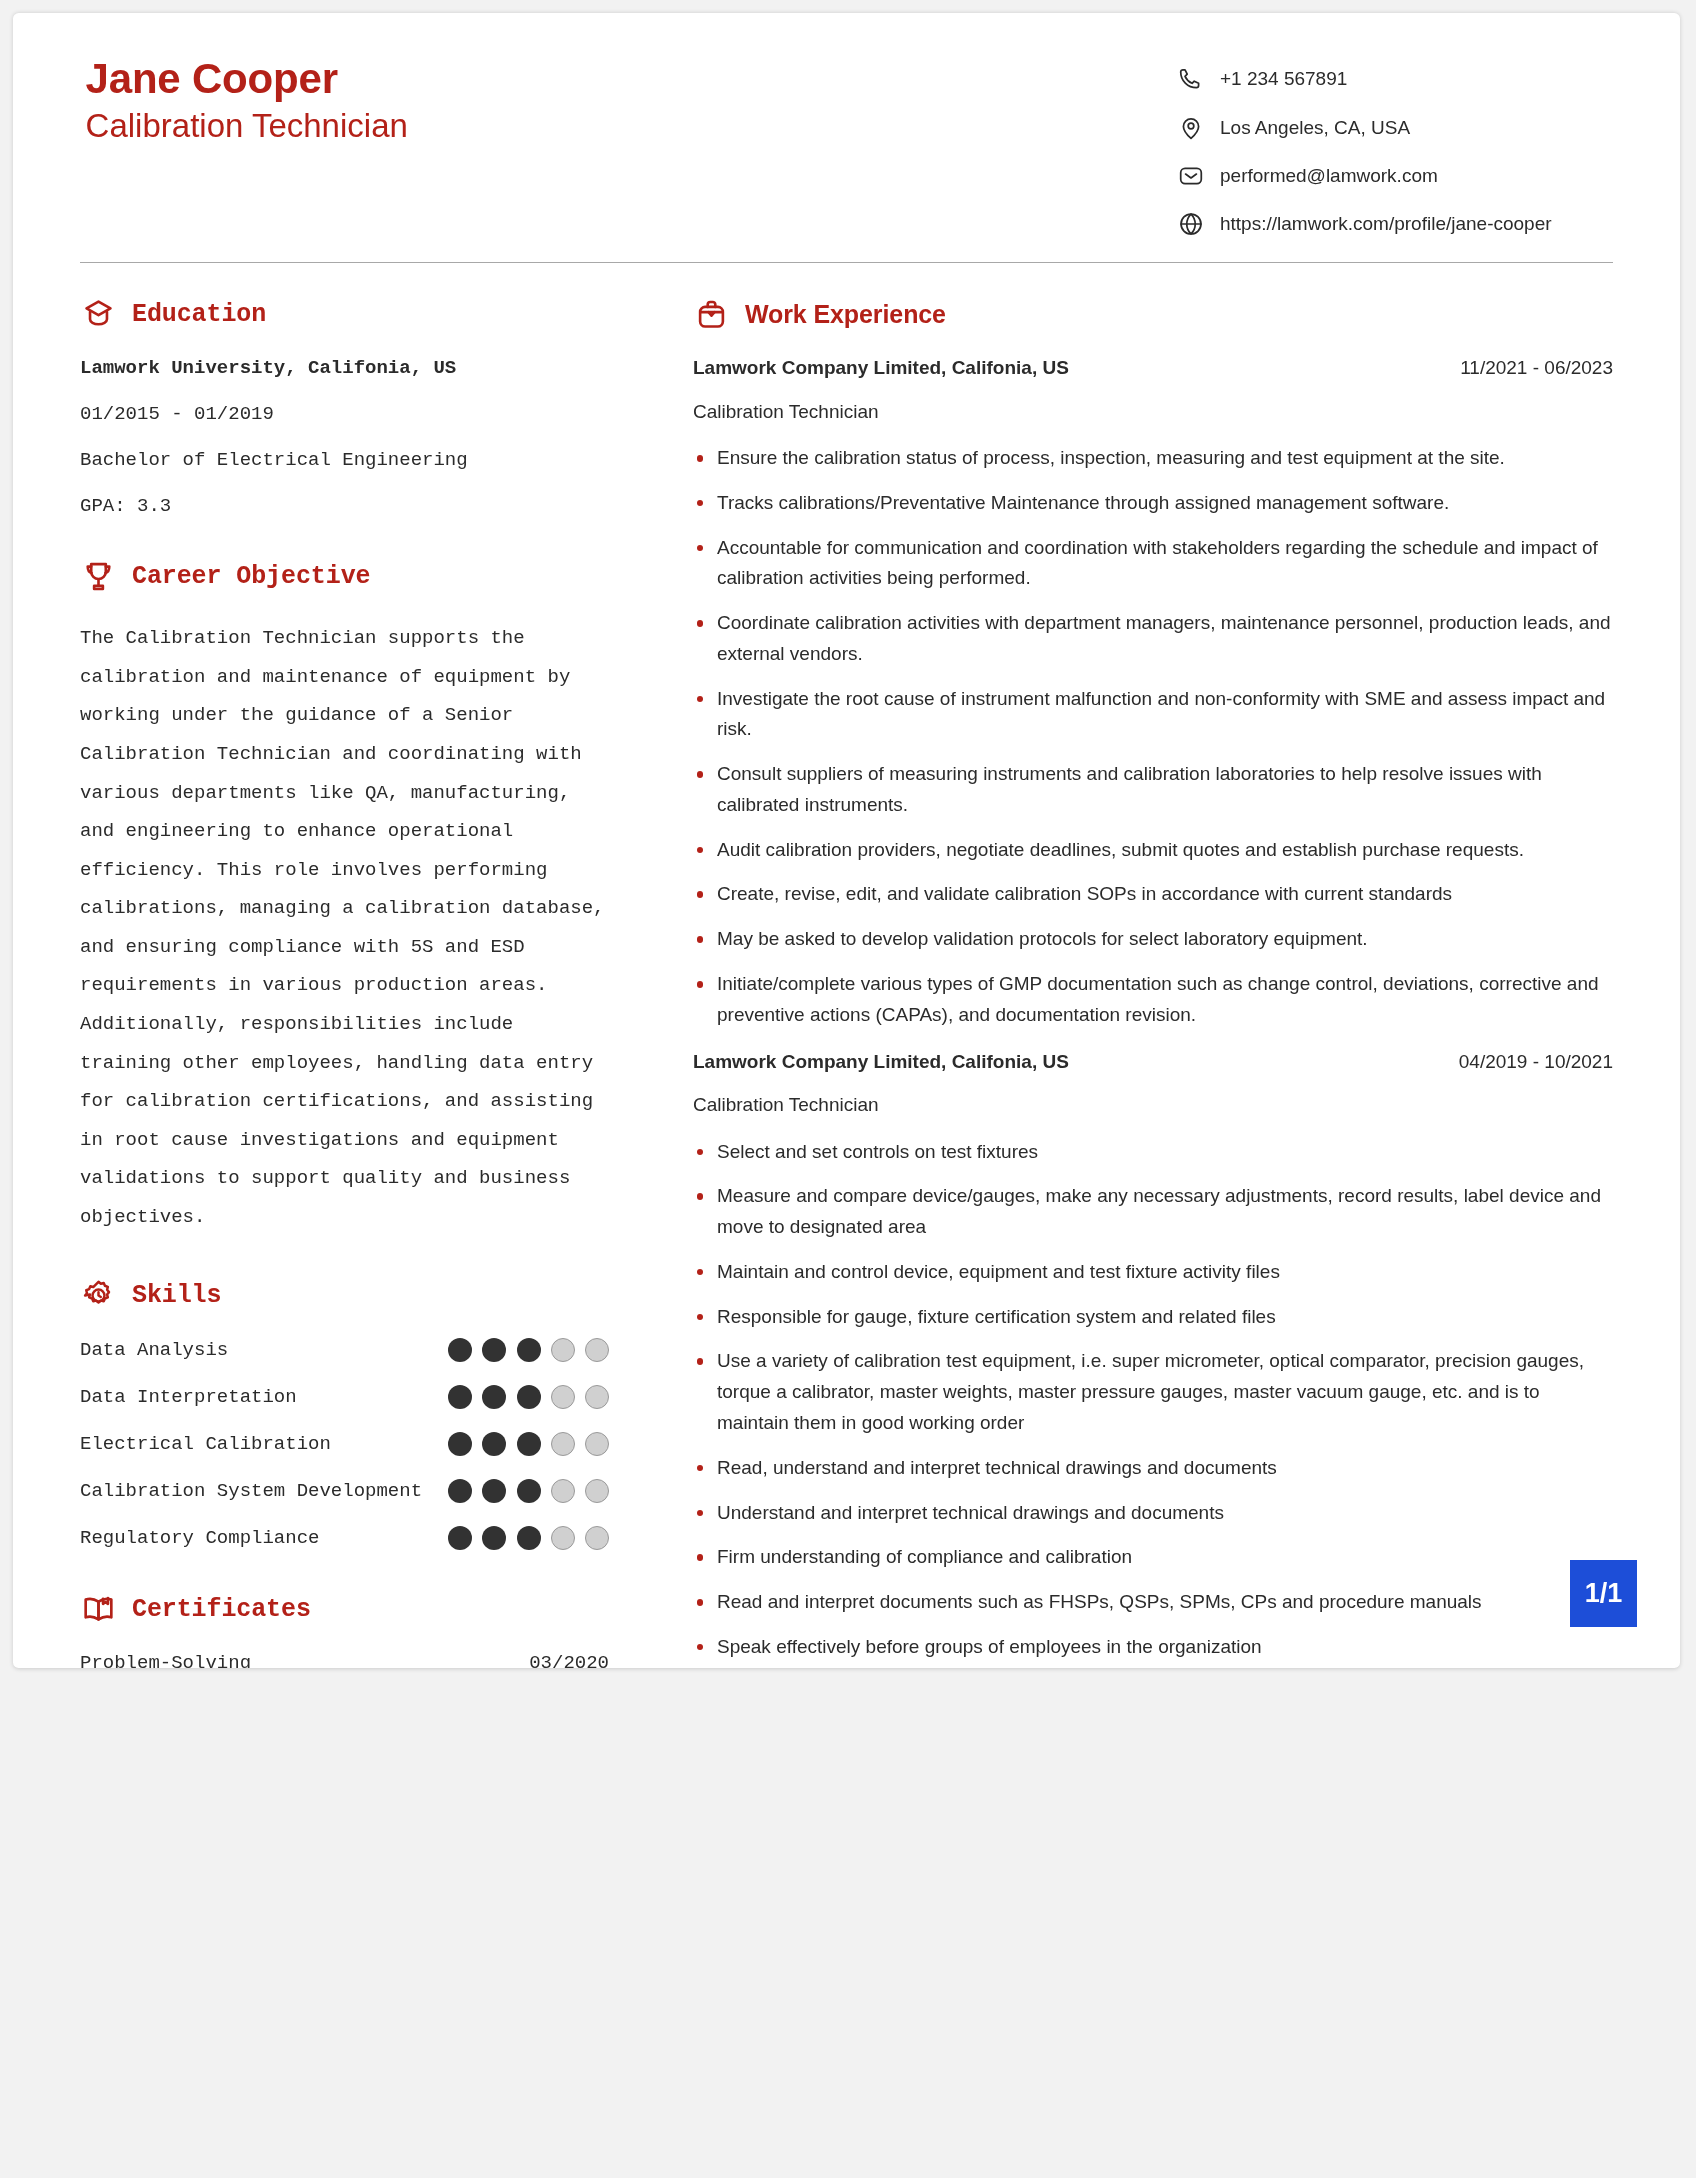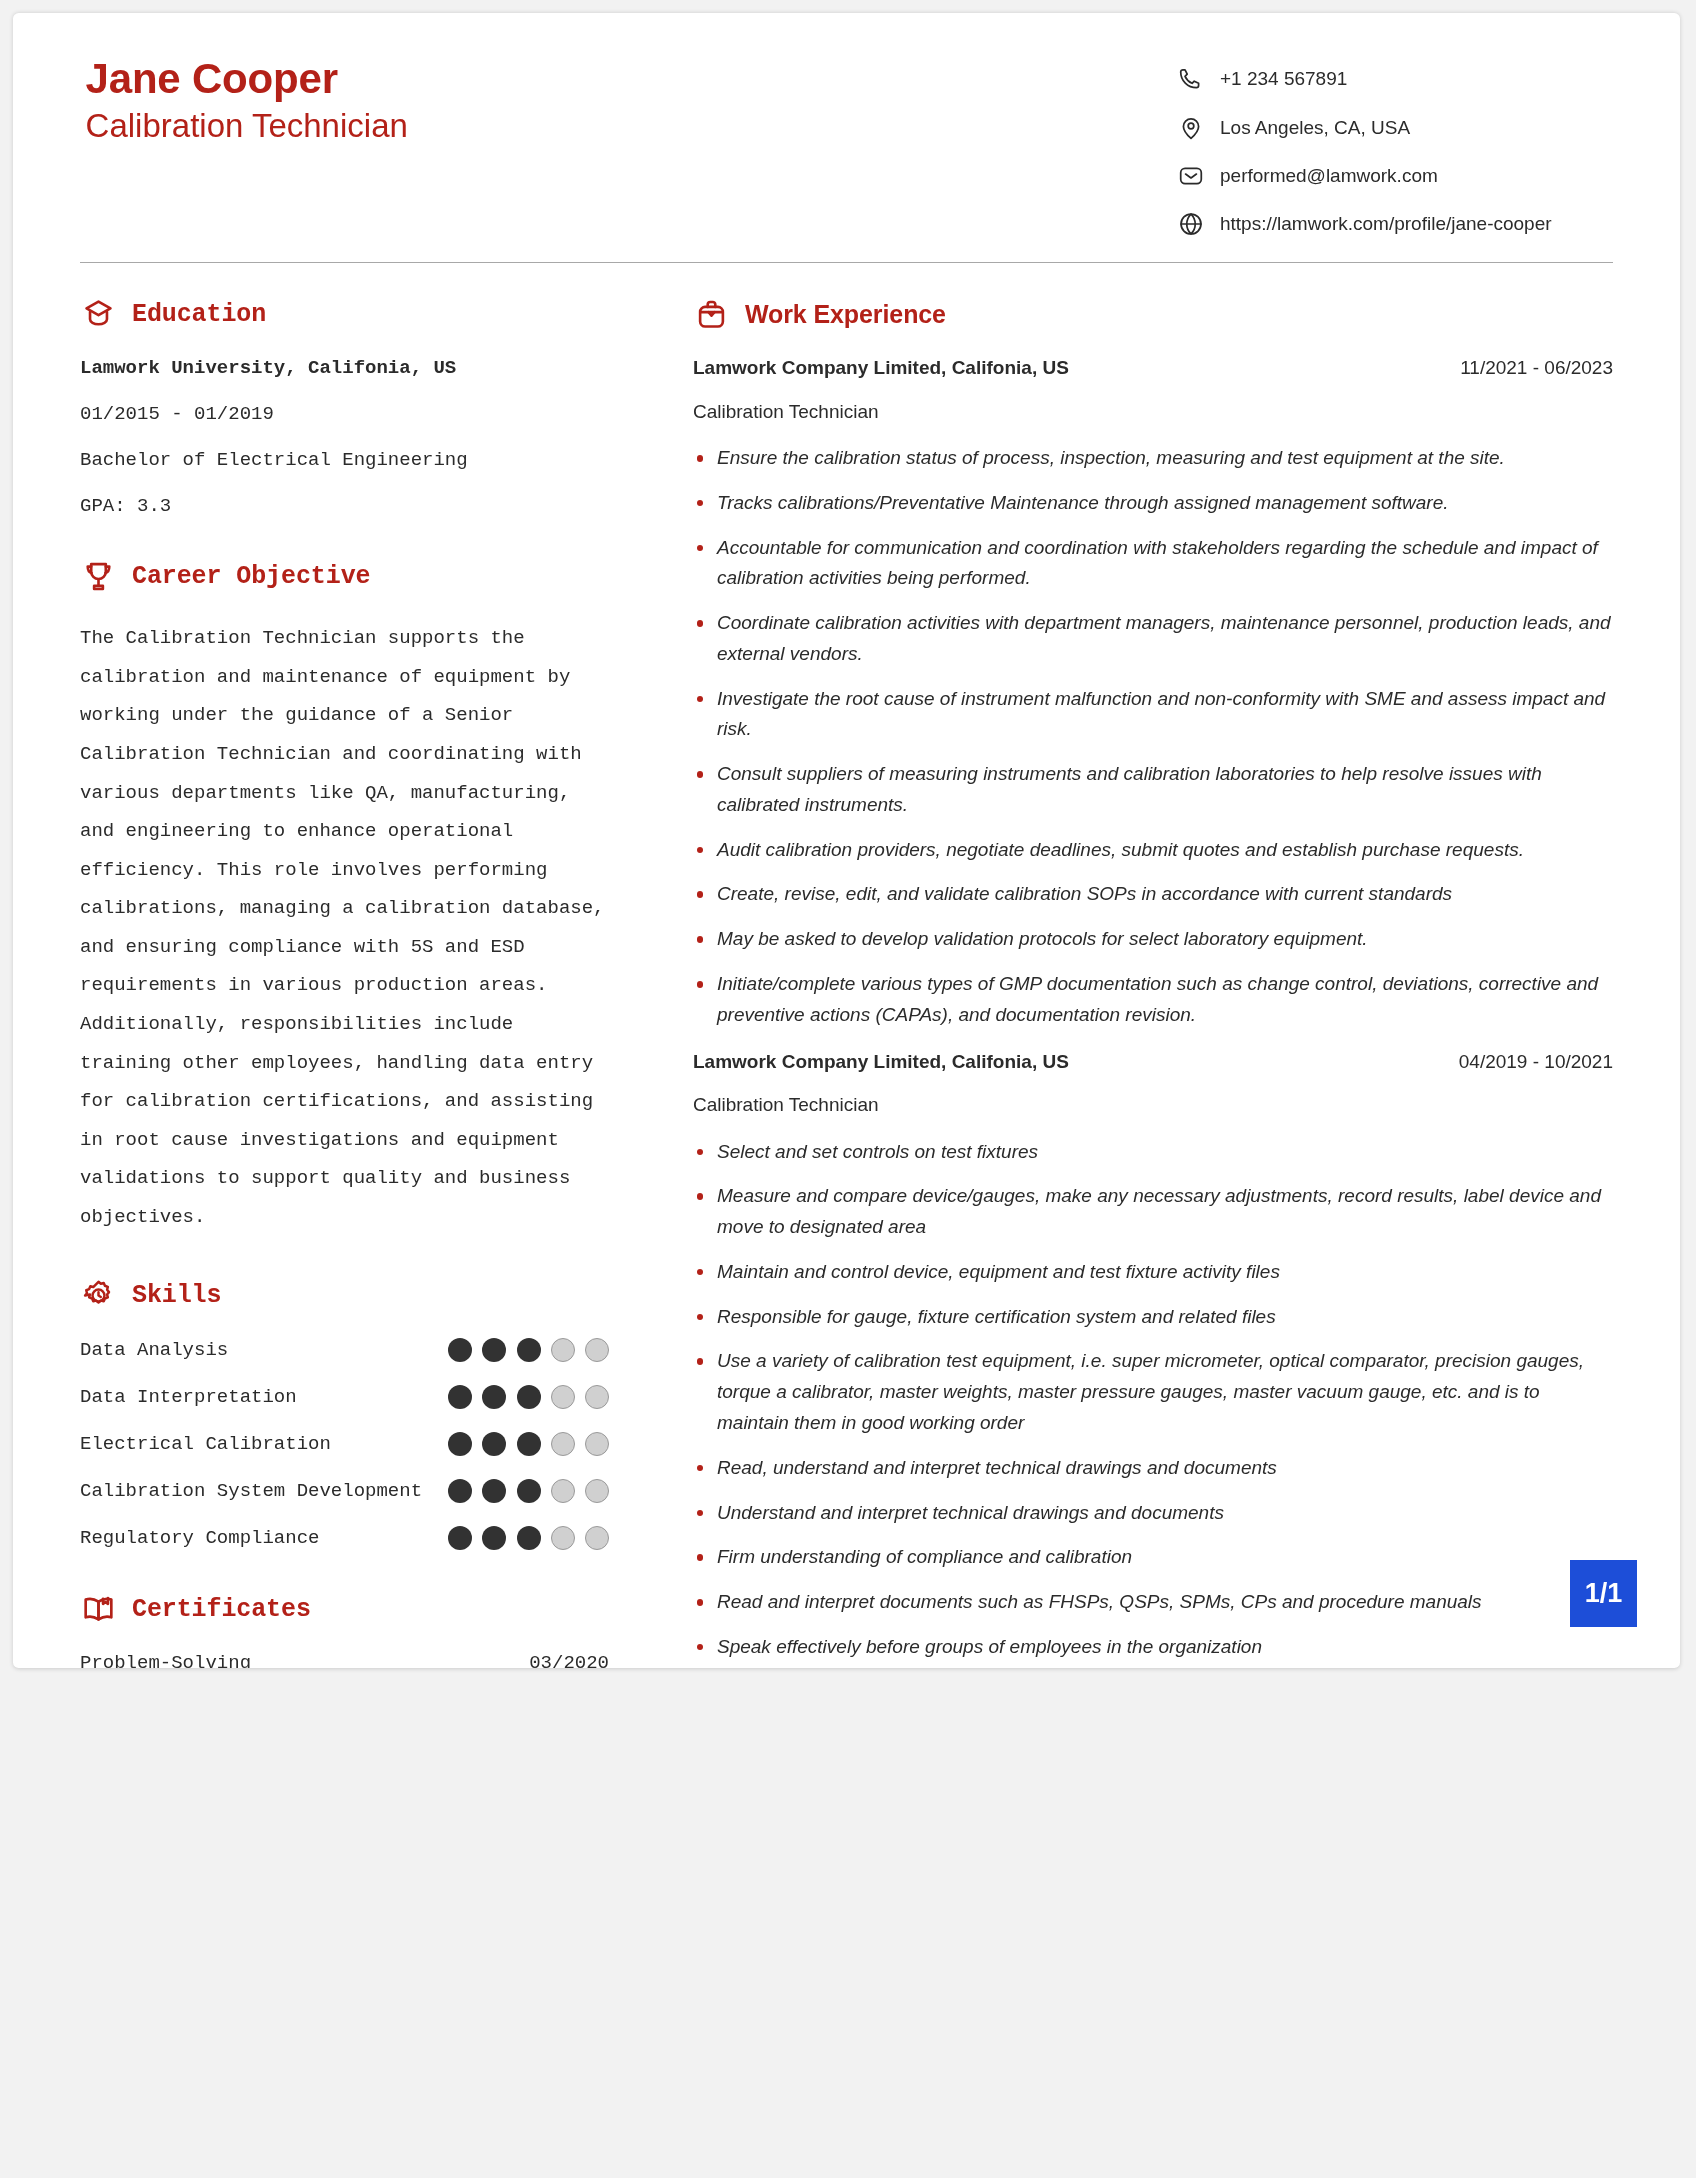--- a/index.html
+++ b/index.html
@@ -149,21 +149,21 @@
   .job { margin-bottom: 9.3px; }
   .job-head {
     display: flex;
     align-items: baseline;
     justify-content: space-between;
     margin-bottom: 21.3px;
   }
   .job-company { font-size: 19px; font-weight: 700; color: #2b2b2b; }
   .job-dates { font-size: 19px; color: #2b2b2b; }
   .job-role { font-size: 19px; color: #2b2b2b; margin-bottom: 20.4px; }
-  ul.bullets { list-style: none; margin: 0; padding: 0; font-style: italic; }
+  ul.bullets { list-style: none; margin: 0; padding: 0; }
   ul.bullets li {
     position: relative;
     padding-left: 24px;
     font-size: 19px;
     color: #2b2b2b;
     line-height: 1.62;
     margin-bottom: 14px;
   }
   ul.bullets li::before {
     content: "";

